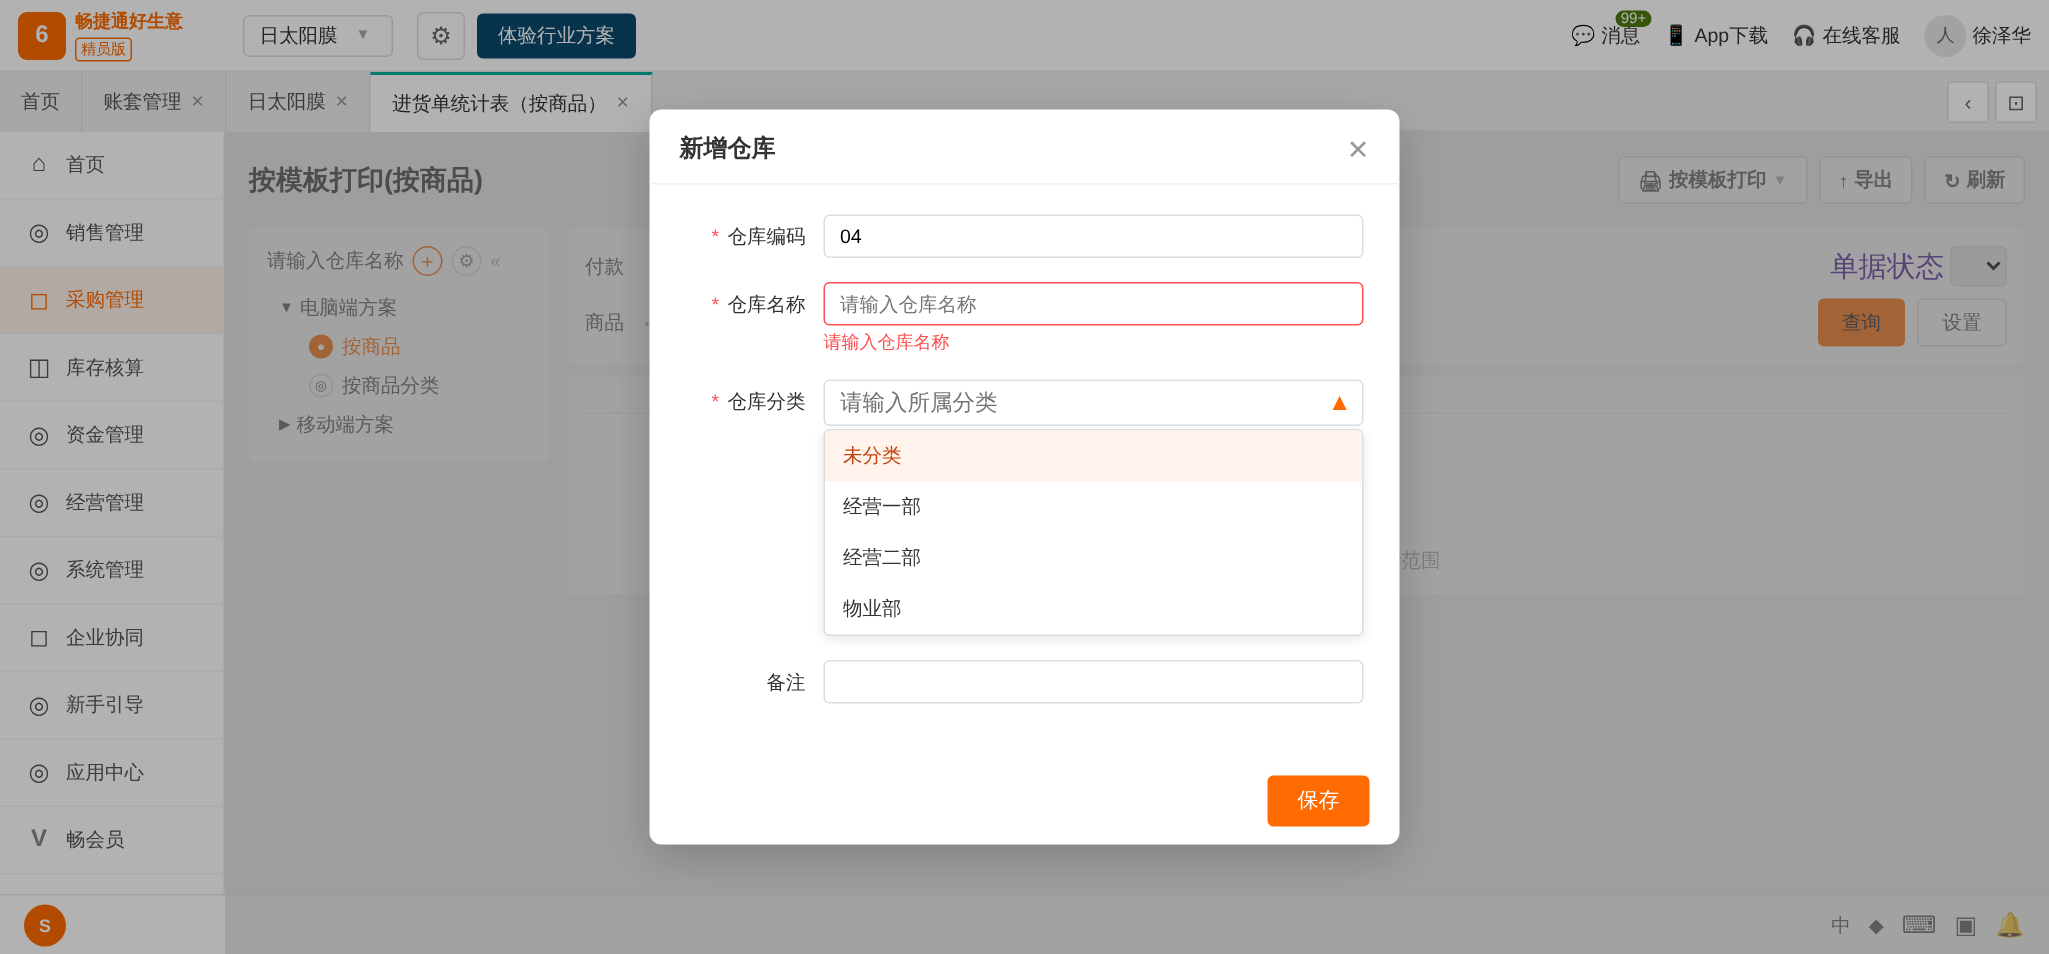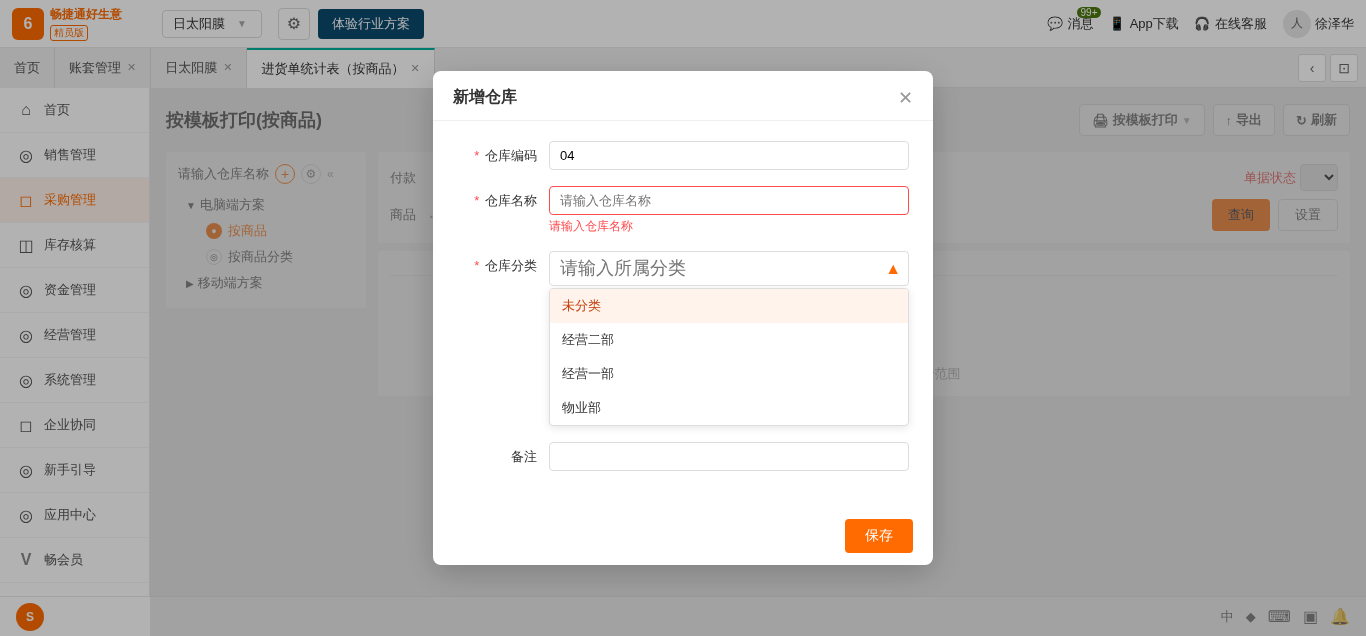--- a/index.html
+++ b/index.html
@@ -359,21 +359,21 @@
       margin-top: 3px;
     }
     .category-input-wrap {
       position: relative;
     }
     .category-input {
       width: 100%;
       border: 1px solid #ddd;
       border-radius: 4px;
       padding: 6px 32px 6px 10px;
-      font-size: 18px;
+      font-size: 15px;
       outline: none;
     }
     .category-toggle {
       position: absolute;
       right: 8px;
       top: 50%;
       transform: translateY(-50%);
       color: #ff6b00;
       cursor: pointer;
       font-size: 16px;
@@ -675,21 +675,21 @@
         </div>
       </div>
 
       <div class="right-panel">
         <div style="background:white;border-radius:4px;padding:12px;margin-bottom:8px;">
           <div style="display:flex;gap:12px;align-items:center;flex-wrap:wrap;">
             <div style="display:flex;align-items:center;gap:4px;">
               <span style="color:#555;font-size:13px;">付款</span>
             </div>
             <div style="display:flex;align-items:center;gap:4px;margin-left:auto;">
-              <span style="color:#ef4444;font-size:13px;font-family:Liberation Serif, serif;">单据状态</span>
+              <span style="color:#4c1d95;font-size:19px;font-family:Liberation Serif, serif;">单据状态</span>
               <select class="table-select" style="font-size:13px;padding:4px 8px;border:1px solid #ddd;border-radius:4px;">
                 <option></option>
               </select>
             </div>
           </div>
           <div style="display:flex;gap:12px;align-items:center;margin-top:8px;">
             <span style="color:#555;font-size:13px;">商品</span>
             <span style="color:#aaa;font-size:20px;cursor:pointer;">···</span>
             <div style="margin-left:auto;display:flex;gap:8px;">
               <button class="btn-primary">查询</button>
@@ -759,22 +759,22 @@
           <span>仓库分类</span>
         </div>
         <div class="form-control">
           <div class="category-input-wrap">
             <input class="category-input" type="text" placeholder="请输入所属分类" style="">
             <span class="category-toggle">▲</span>
           </div>
 
           <div class="dropdown-list">
             <div class="dropdown-item selected">未分类</div>
+            <div class="dropdown-item">经营一部</div>
             <div class="dropdown-item">经营二部</div>
-            <div class="dropdown-item">经营一部</div>
             <div class="dropdown-item">物业部</div>
           </div>
         </div>
       </div>
 
       <div class="form-row">
         <div class="form-label">
           <span>备注</span>
         </div>
         <div class="form-control">

